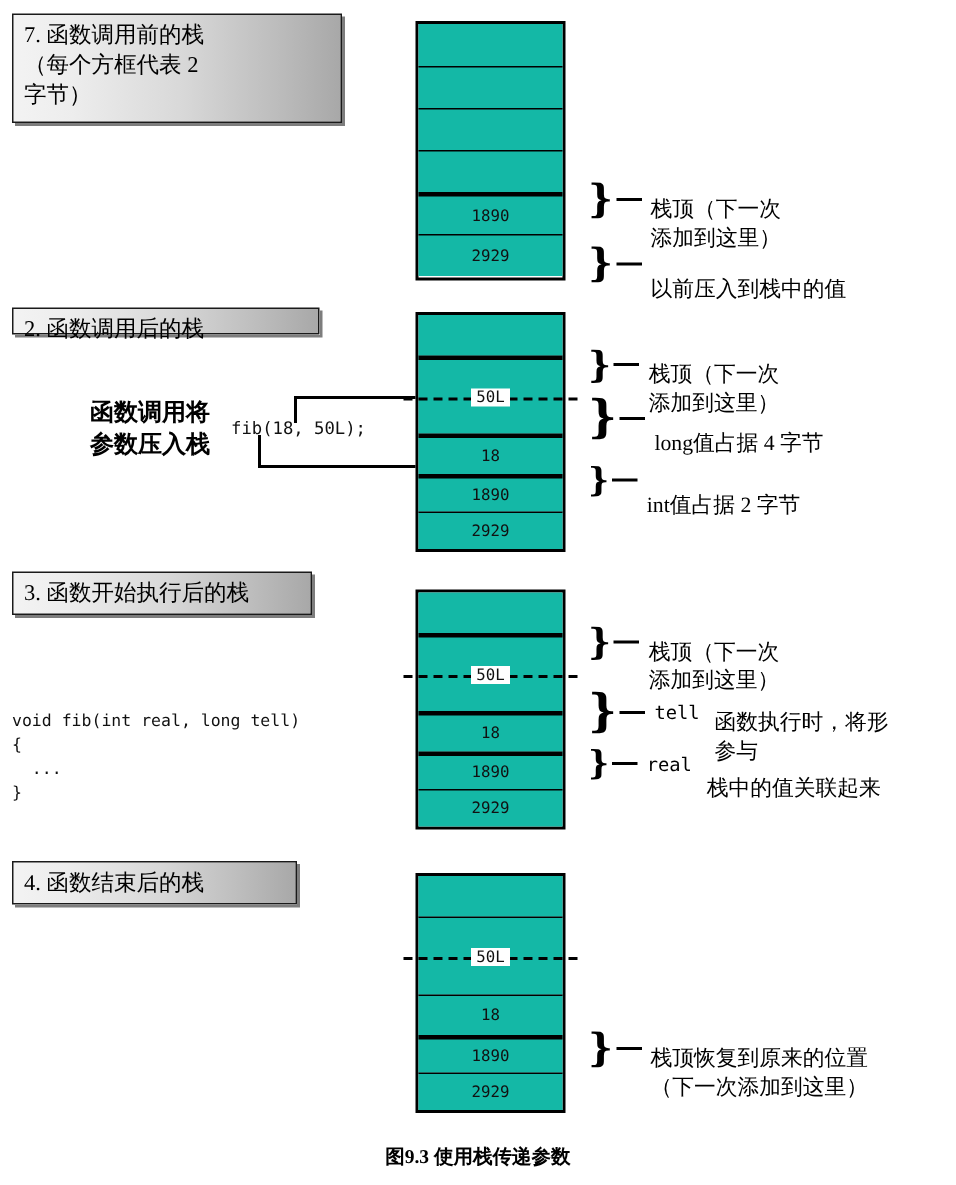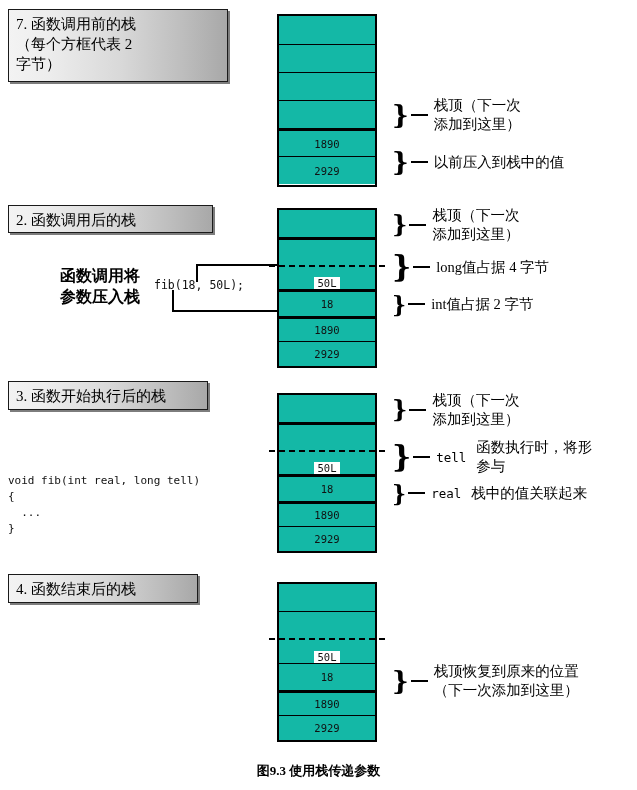--- a/index.html
+++ b/index.html
@@ -43,21 +43,21 @@
     font-size:10.5px;
     display:flex;
     align-items:center;
     justify-content:center;
     color:#111;
     background:#14b8a6;
   }
   .cell.first{border-top:none;}
   .cell.thick{border-top:3px solid #000;}
   
-  .cell.dbl{justify-content:center;align-items:flex-end;}
+  .cell.dbl{justify-content:center;}
   .dashrow{
     position:absolute;
     left:-10px;right:-10px;
     top:50%;
     height:0;
     border-top:2px dashed #000;
   }
   .dashlabel{
     position:relative;
     z-index:2;
@@ -87,20 +87,21 @@
     width:17px;
     margin-left:2px;
     margin-right:6px;
   }
   .ann-text{
     font-family:"Liberation Serif", serif;
     font-size:14.5px;
     line-height:19px;
     white-space:pre-line;
     color:#000;
+    margin-top:35px;
   }
 
   
   .cn-note{
     position:absolute;
     font-family:"Liberation Serif", serif;
     font-weight:bold;
     font-size:16px;
     line-height:21px;
     white-space:pre-line;
@@ -167,21 +168,21 @@
     <span class="ann-text">栈顶（下一次
 添加到这里）</span>
   </div>
 
   <div class="ann" style="left:392px;top:149px;">
     <span class="brace" style="font-size:26px;">}</span>
     <span class="leader"></span>
     <span class="ann-text">以前压入到栈中的值</span>
   </div>
 
-  <div class="sec-header" style="left:8px;top:205px;width:205px;height:28px;">2. 函数调用后的栈</div>
+  <div class="sec-header" style="left:8px;top:205px;width:205px;height:18px;">2. 函数调用后的栈</div>
 
   <div class="cn-note" style="left:60px;top:265px;width:120px;">函数调用将
 参数压入栈</div>
 
   <div class="code-inline" style="left:154px;top:278px;">fib(18, 50L);</div>
 
   <div class="conn" style="left:196px;top:264px;width:82px;height:18px;">
     <div class="v" style="left:0;top:0;height:18px;"></div>
     <div class="h" style="left:0;top:0;width:82px;"></div>
   </div>

